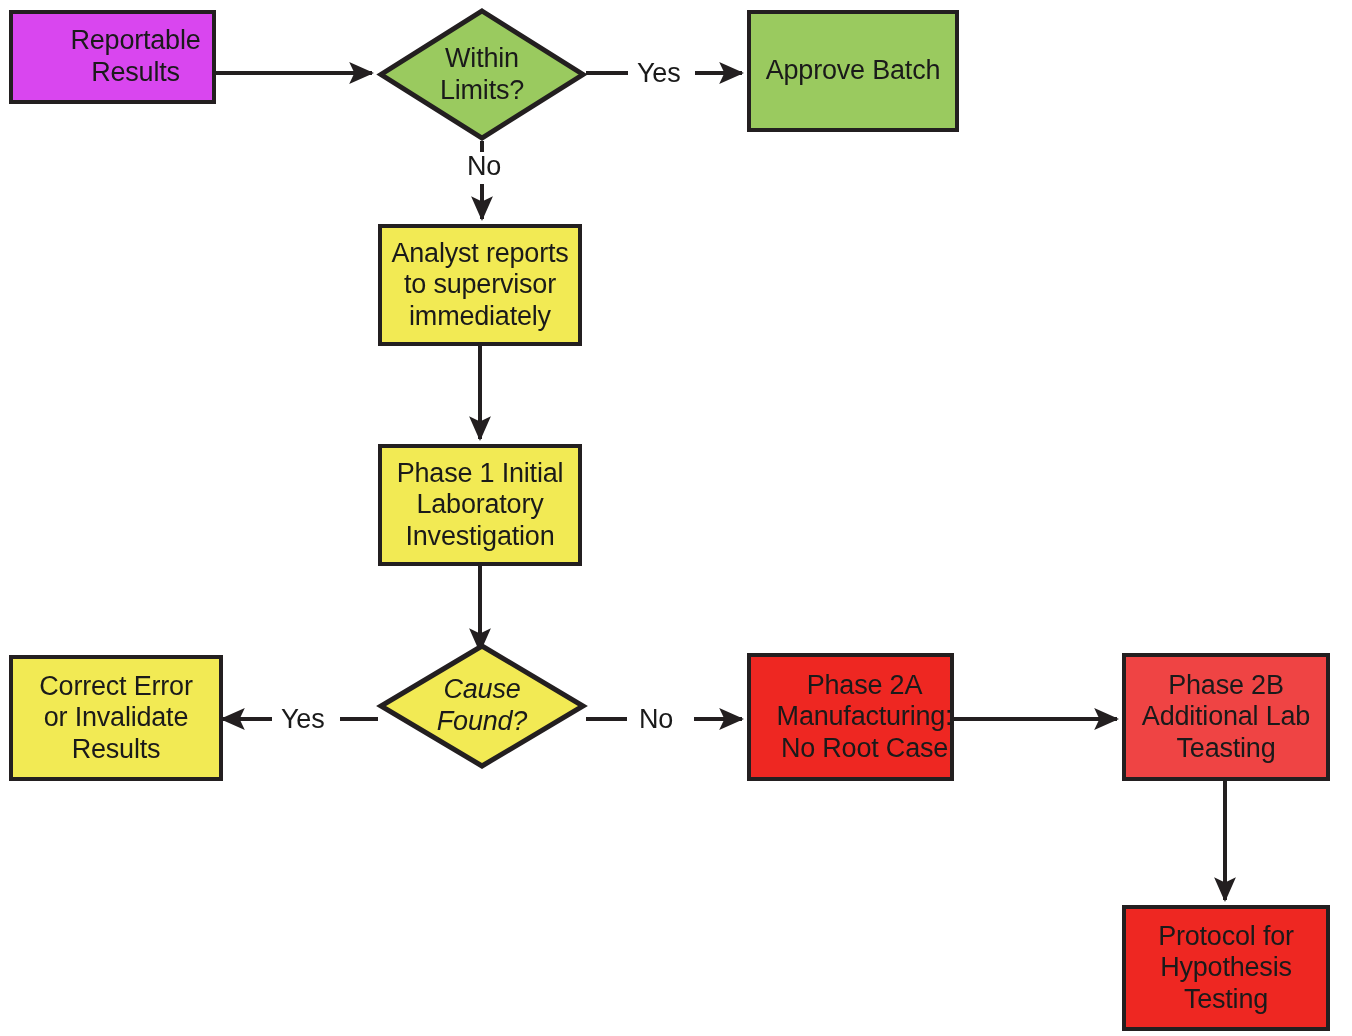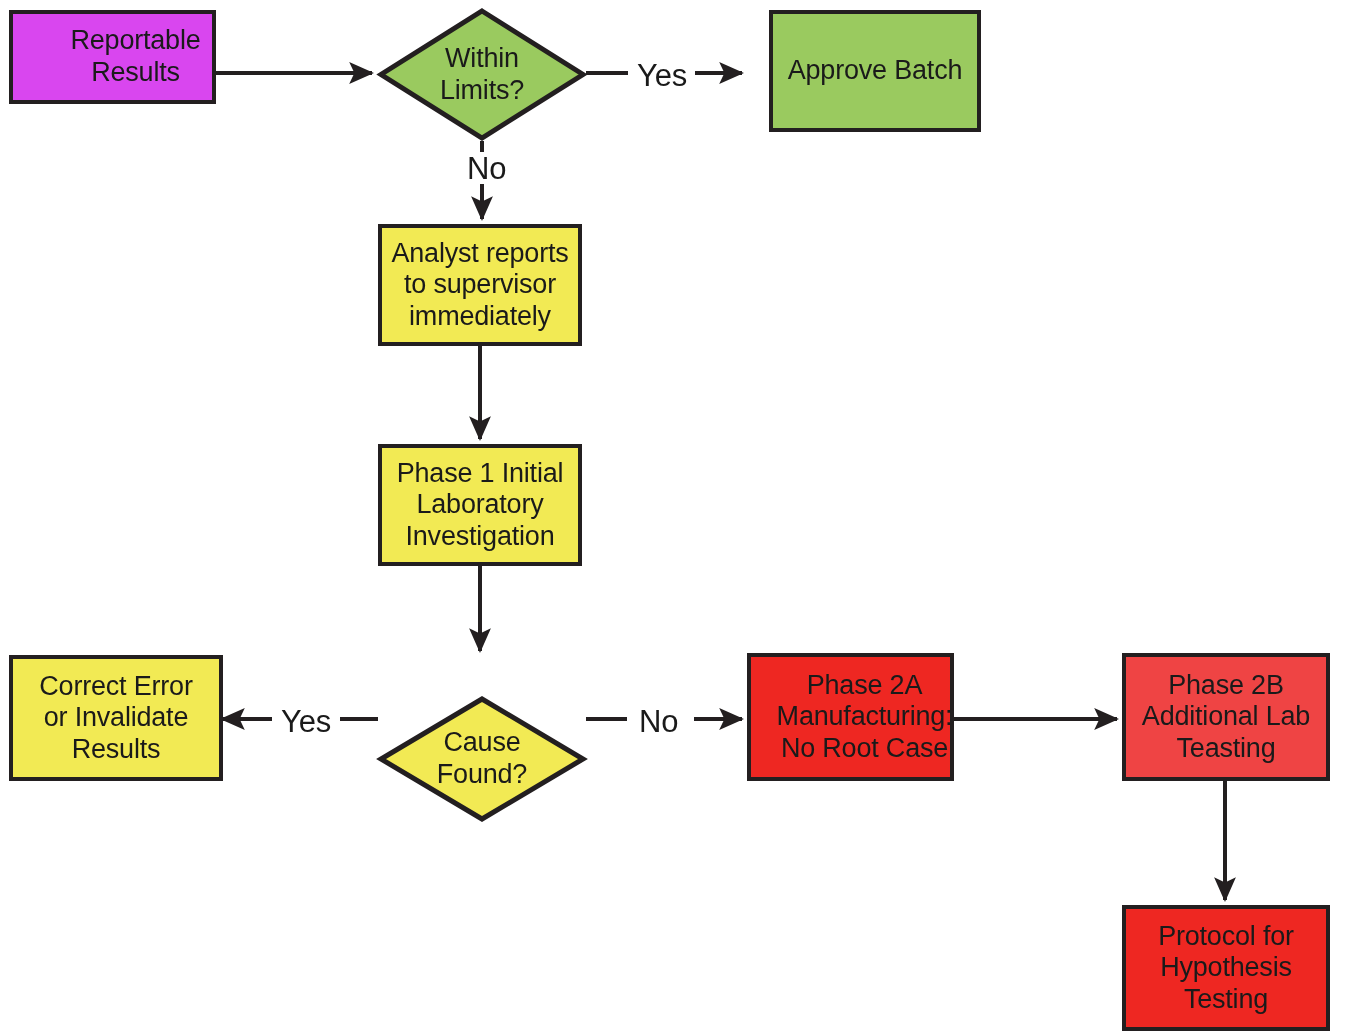--- a/index.html
+++ b/index.html
@@ -51,21 +51,21 @@
     text-align: center;
     color: #1a1a1a;
     font-size: 27px;
     line-height: 1.17;
     letter-spacing: -0.2px;
     white-space: pre-line;
   }
   .edge-label {
     position: absolute;
     color: #1a1a1a;
-    font-size: 31px;
+    font-size: 27px;
     line-height: 1;
     letter-spacing: -0.2px;
     z-index: 4;
     background: #ffffff;
     padding: 0 3px;
   }
   #wires {
     position: absolute;
     top: 0;
     left: 0;
@@ -133,37 +133,37 @@
   </div>
 
   <div class="diamond-wrap" style="left:378px; top:8px; width:208px; height:133px;">
     <svg width="208" height="133" viewBox="0 0 208 133" xmlns="http://www.w3.org/2000/svg">
       <polygon points="104,3 205,66.5 104,130 3,66.5" fill="#9ACA5F" stroke="#231f20" stroke-width="5"></polygon>
     </svg>
     <div class="diamond-label">Within
 Limits?</div>
   </div>
 
-  <div class="node box" style="left:769px; top:10px; width:212px; height:122px; background:#9ACA5F;">
+  <div class="node box" style="left:747px; top:10px; width:212px; height:122px; background:#9ACA5F;">
     <span>Approve Batch</span>
   </div>
 
   <div class="node box" style="left:378px; top:224px; width:204px; height:122px; background:#F2EA54;">
     <span>Analyst reports
 to supervisor
 immediately</span>
   </div>
 
   <div class="node box" style="left:378px; top:444px; width:204px; height:122px; background:#F2EA54;">
     <span>Phase 1 Initial
 Laboratory
 Investigation</span>
   </div>
 
-  <div class="diamond-wrap" style="left:378px; top:696px; width:208px; height:126px;">
+  <div class="diamond-wrap" style="left:378px; top:643px; width:208px; height:126px;font-style:italic;">
     <svg width="208" height="126" viewBox="0 0 208 126" xmlns="http://www.w3.org/2000/svg">
       <polygon points="104,3 205,63 104,123 3,63" fill="#F2EA54" stroke="#231f20" stroke-width="5"></polygon>
     </svg>
     <div class="diamond-label">Cause
 Found?</div>
   </div>
 
   <div class="node box" style="left:9px; top:655px; width:214px; height:126px; background:#F2EA54;">
     <span>Correct Error
 or Invalidate

